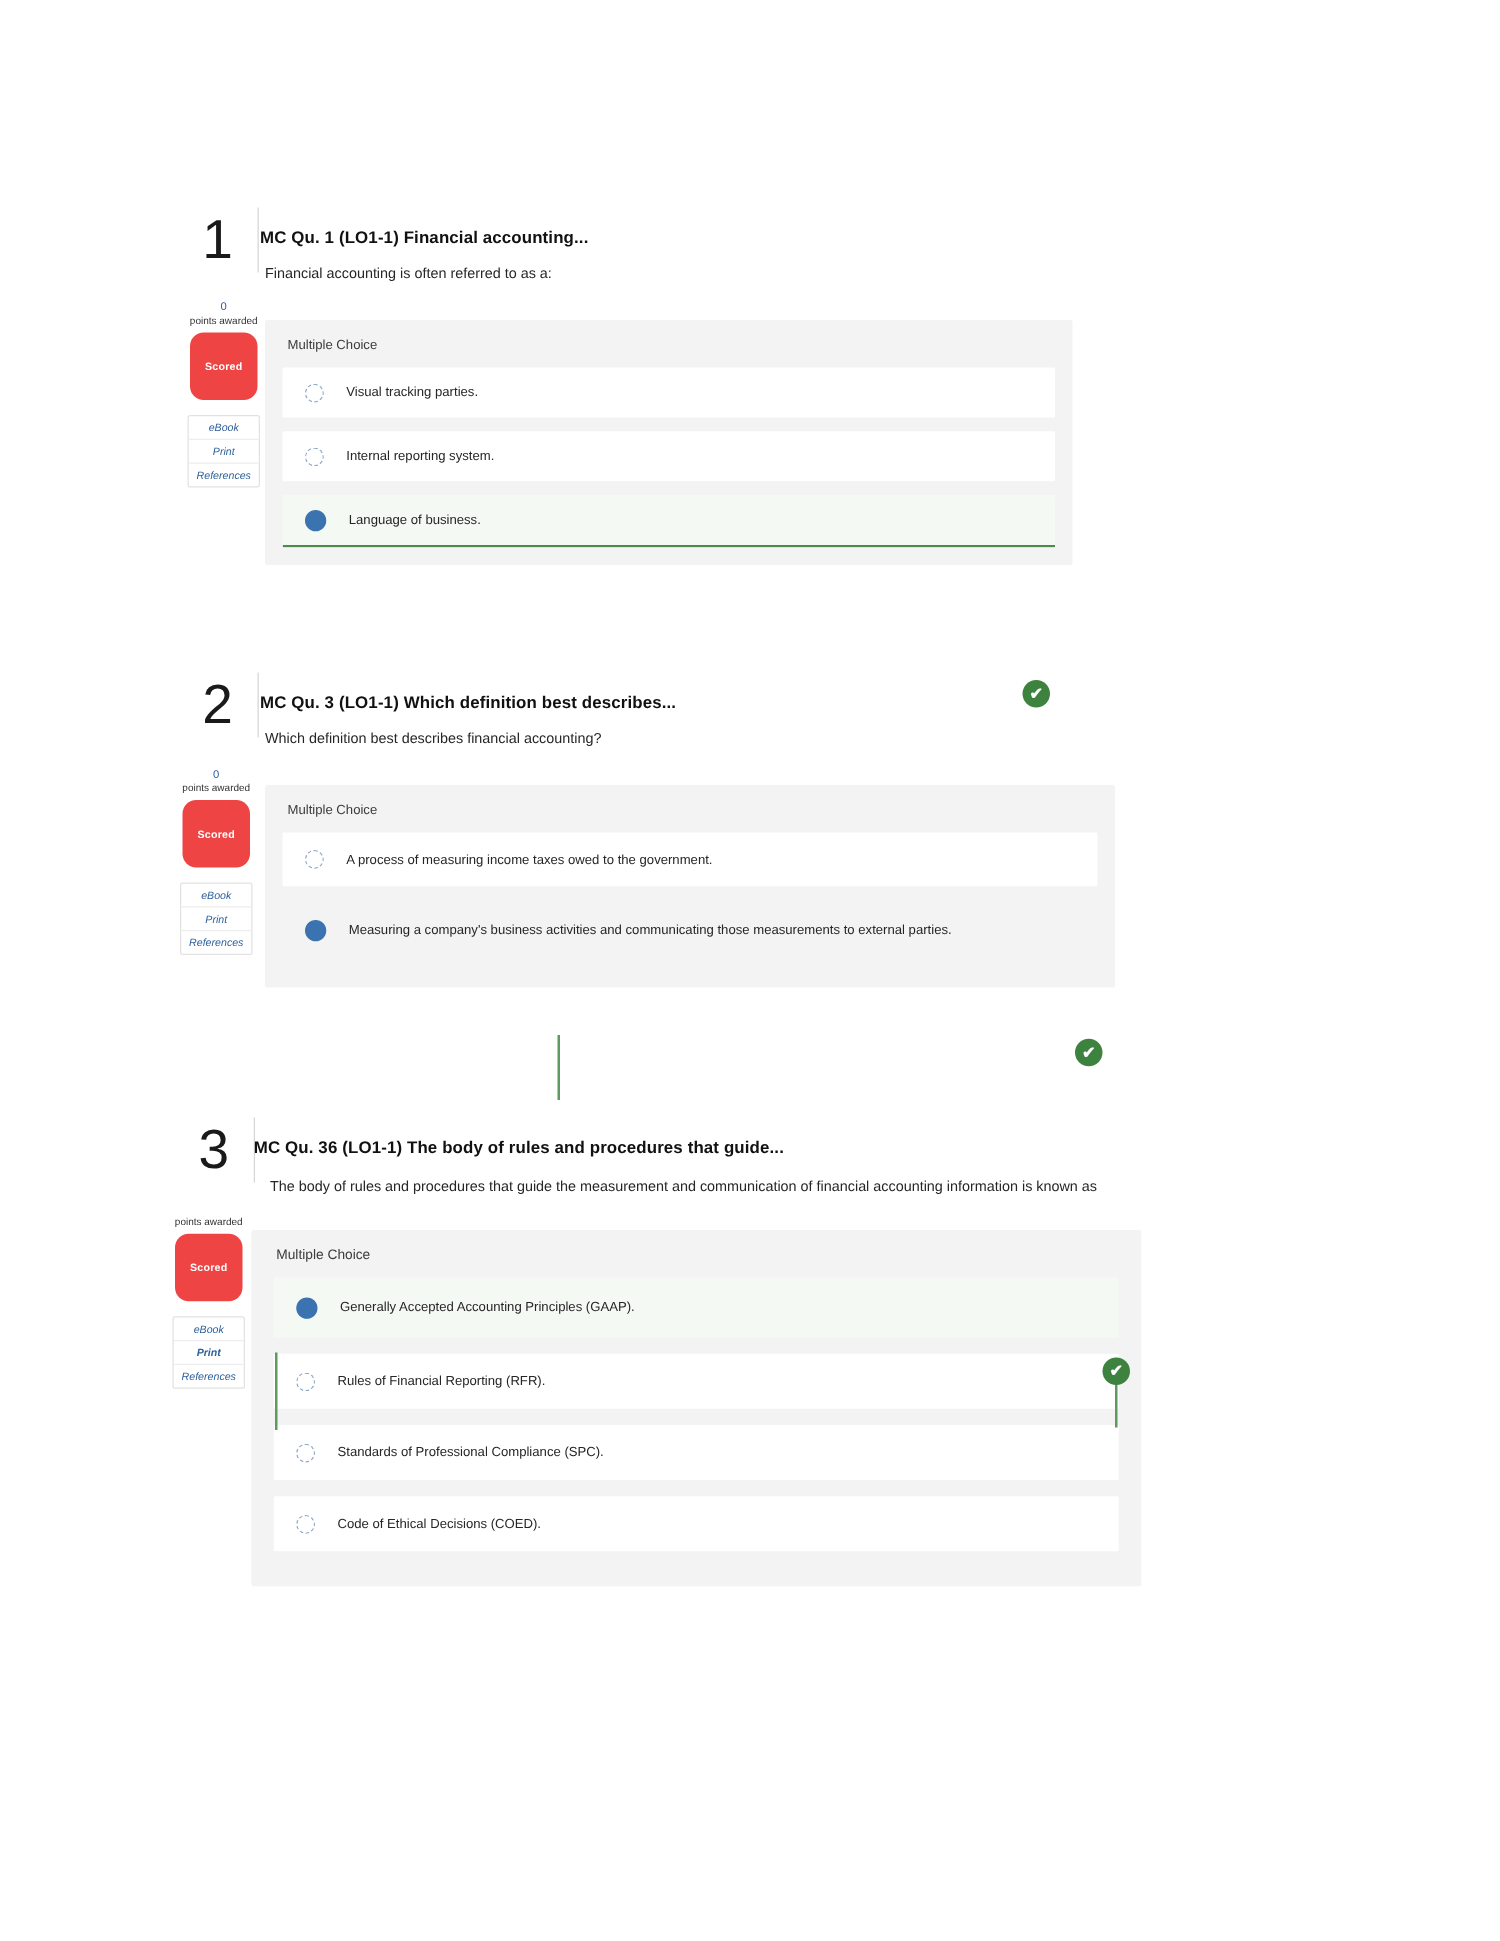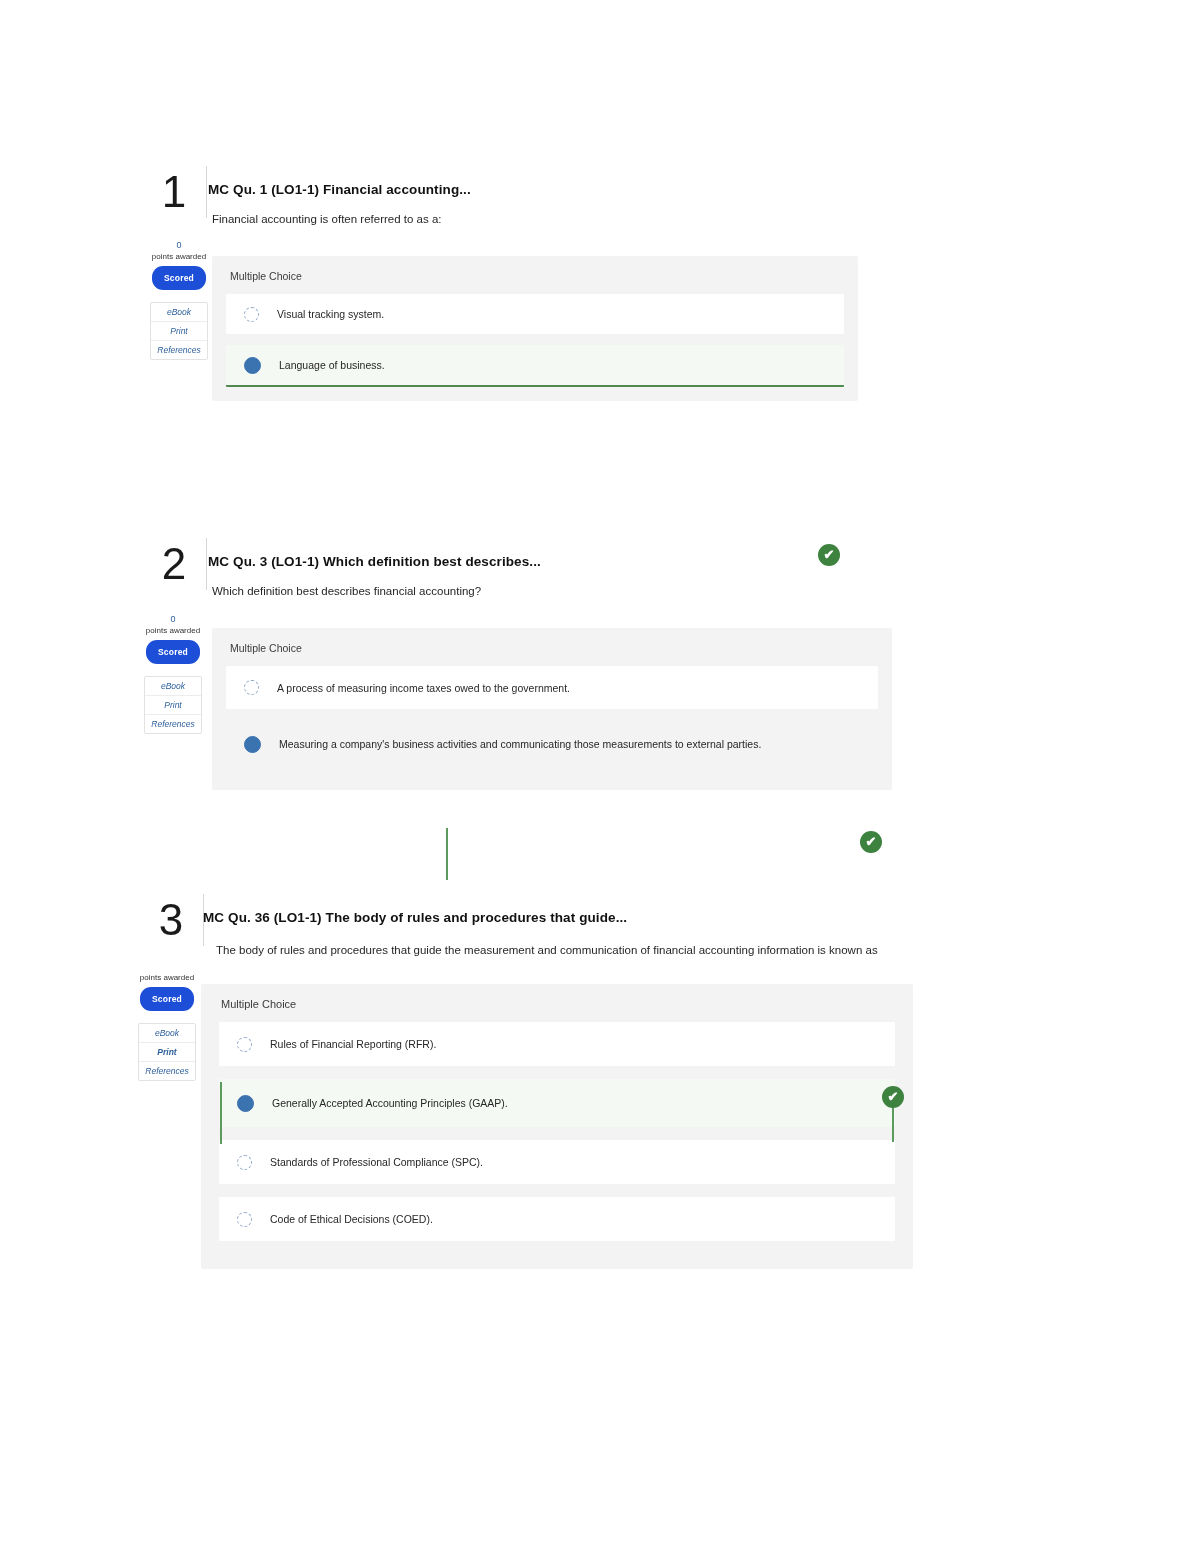--- a/index.html
+++ b/index.html
@@ -83,26 +83,26 @@
   }
   .rail-points-label {
     font-size: 8px;
     color: #333333;
     line-height: 11px;
     margin-bottom: 4px;
     filter: blur(0.4px);
   }
   .scored-badge {
     display: inline-block;
-    background: #1d4ed8;
+    background: #ef4444;
     color: #ffffff;
     font-size: 8.5px;
     font-weight: bold;
     border-radius: 11px;
-    padding: 7px 0;
+    padding: 22px 0;
     width: 54px;
     letter-spacing: 0.2px;
     filter: blur(0.4px);
   }
   .rail-links {
     margin-top: 12px;
     border: 1px solid #e2e2e2;
     border-radius: 2px;
     background: #ffffff;
     width: 56px;
@@ -214,21 +214,25 @@
         <a class="rail-link" href="#">Print</a>
         <a class="rail-link" href="#">References</a>
       </div>
     </div>
 
     <div class="card" style="left:212px; top:96px; width:646px;">
       <div class="card-header">Multiple Choice</div>
       <div class="choices">
         <div class="choice">
           <span class="radio"></span>
-          <span class="choice-text">Visual tracking system.</span>
+          <span class="choice-text">Visual tracking parties.</span>
+        </div>
+        <div class="choice">
+          <span class="radio"></span>
+          <span class="choice-text">Internal reporting system.</span>
         </div>
         <div class="choice selected underline">
           <span class="radio filled"></span>
           <span class="choice-text">Language of business.</span>
         </div>
       </div>
       <div class="check-badge" style="right:18px; top:288px;">✔</div>
     </div>
   </div>
 
@@ -280,30 +284,30 @@
       <div class="rail-links">
         <a class="rail-link" href="#">eBook</a>
         <a class="rail-link bold" href="#">Print</a>
         <a class="rail-link" href="#">References</a>
       </div>
     </div>
 
     <div class="card" style="left:201px; top:96px; width:712px; padding-bottom:14px;">
       <div class="card-header" style="font-size:11px; padding-left:20px;">Multiple Choice</div>
       <div class="choices" style="padding:0 18px 14px 18px;">
-        <div class="choice" style="min-height:44px; margin-bottom:13px;">
-          <span class="radio"></span>
-          <span class="choice-text">Rules of Financial Reporting (RFR).</span>
-        </div>
         <div class="choice selected" style="min-height:48px; margin-bottom:13px;">
           <span class="radio filled"></span>
           <span class="choice-text">Generally Accepted Accounting Principles (GAAP).</span>
         </div>
         <div class="choice" style="min-height:44px; margin-bottom:13px;">
           <span class="radio"></span>
+          <span class="choice-text">Rules of Financial Reporting (RFR).</span>
+        </div>
+        <div class="choice" style="min-height:44px; margin-bottom:13px;">
+          <span class="radio"></span>
           <span class="choice-text">Standards of Professional Compliance (SPC).</span>
         </div>
         <div class="choice" style="min-height:44px;">
           <span class="radio"></span>
           <span class="choice-text">Code of Ethical Decisions (COED).</span>
         </div>
       </div>
       <div class="green-bar" style="left:19px; top:98px; height:62px;"></div>
       <div class="green-bar" style="right:19px; top:114px; height:44px;"></div>
       <div class="check-badge" style="right:9px; top:102px;">✔</div>

